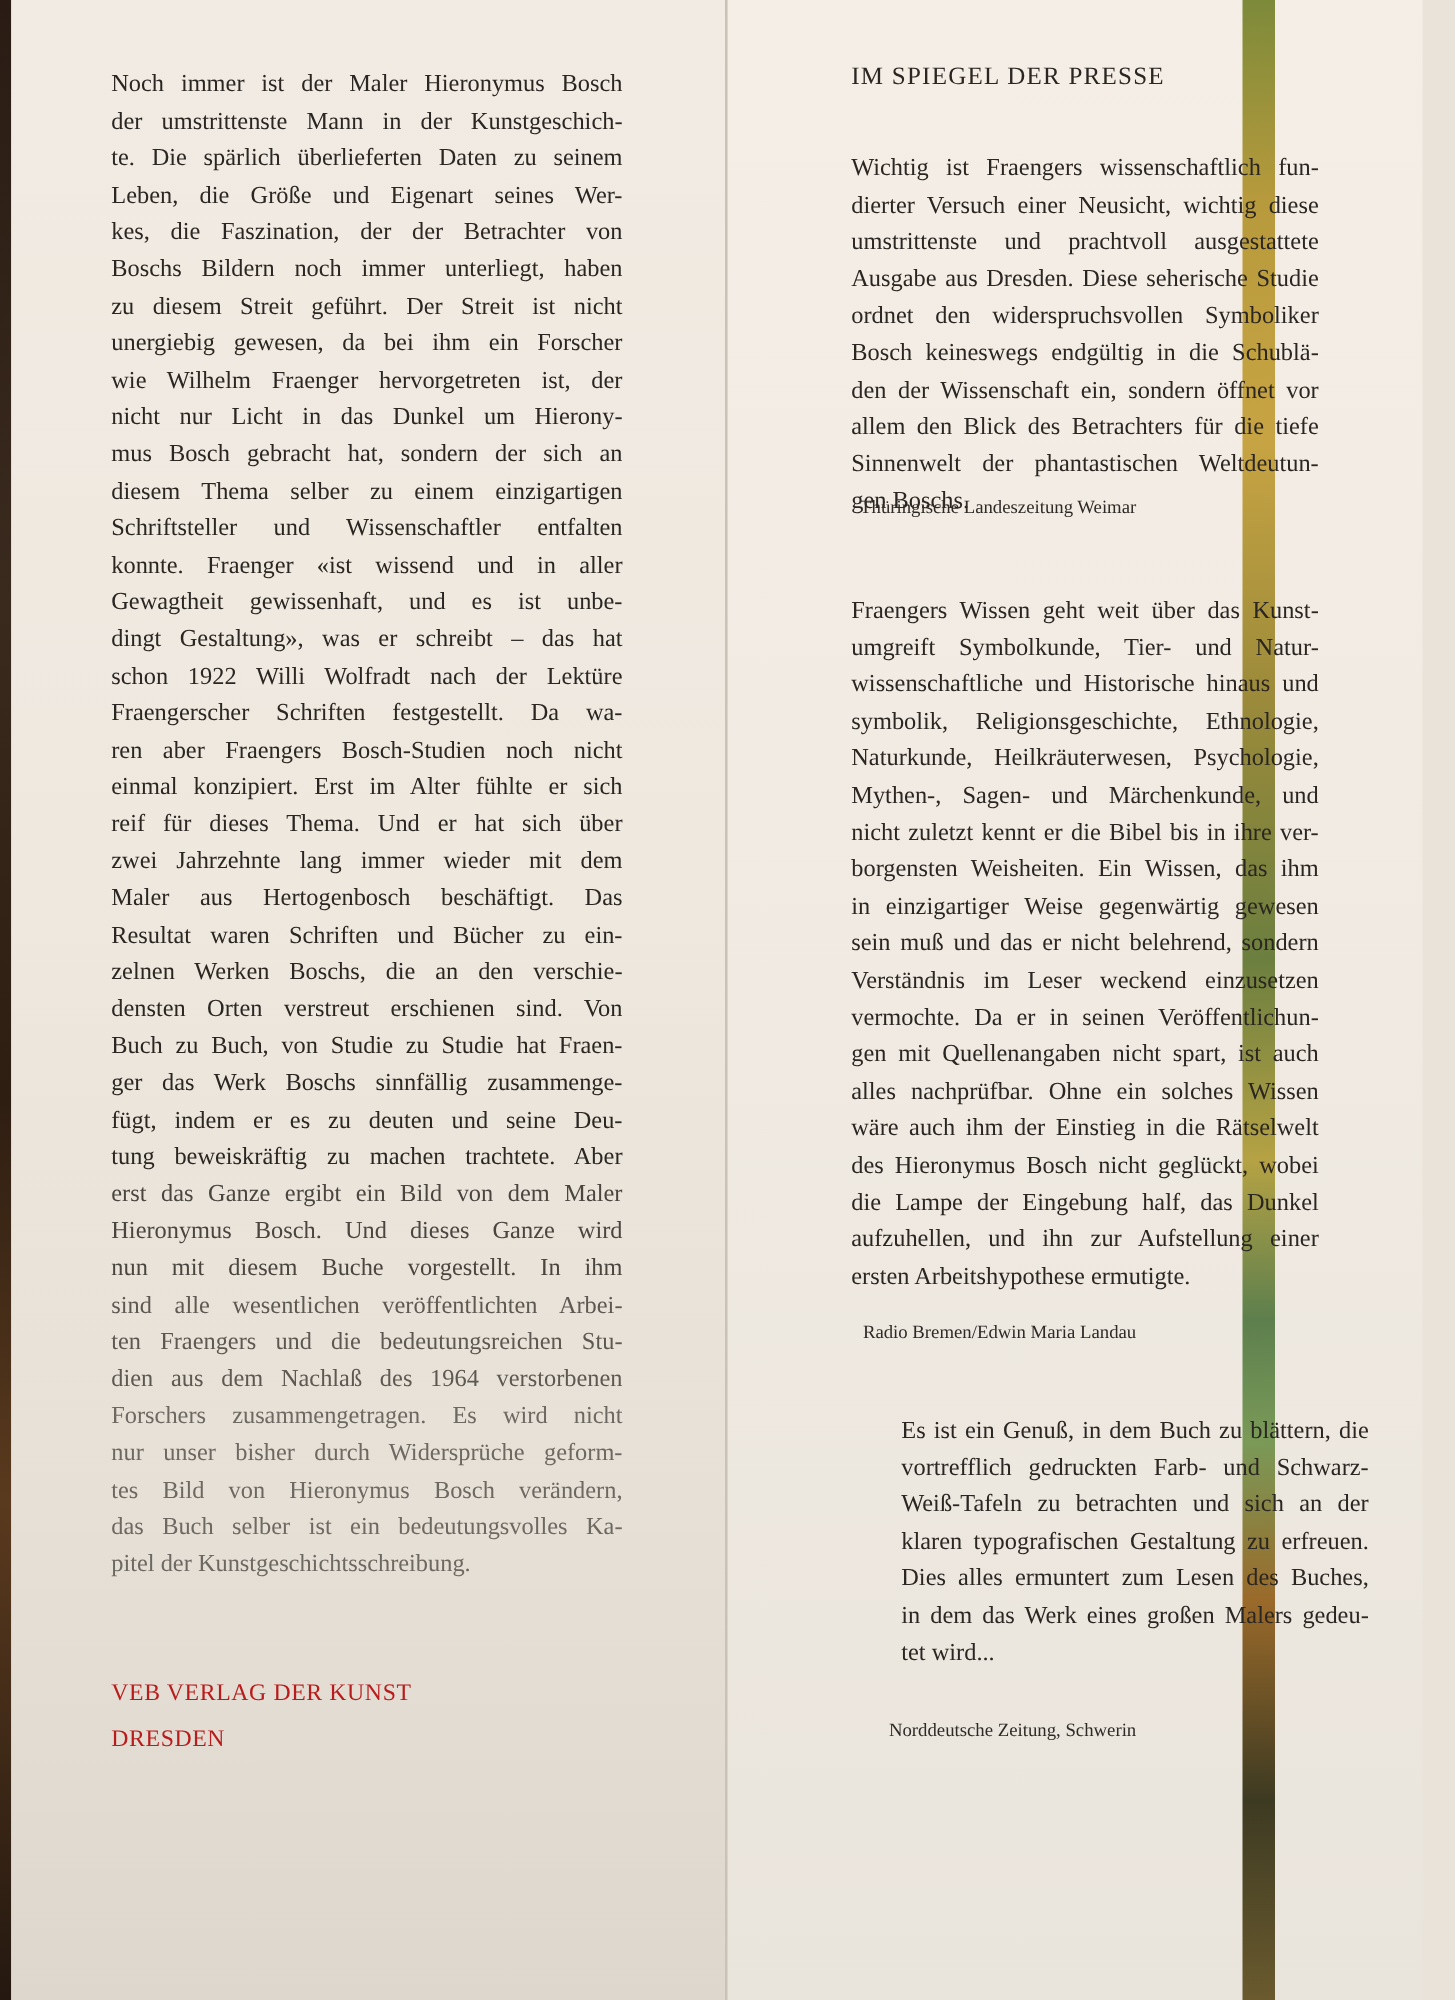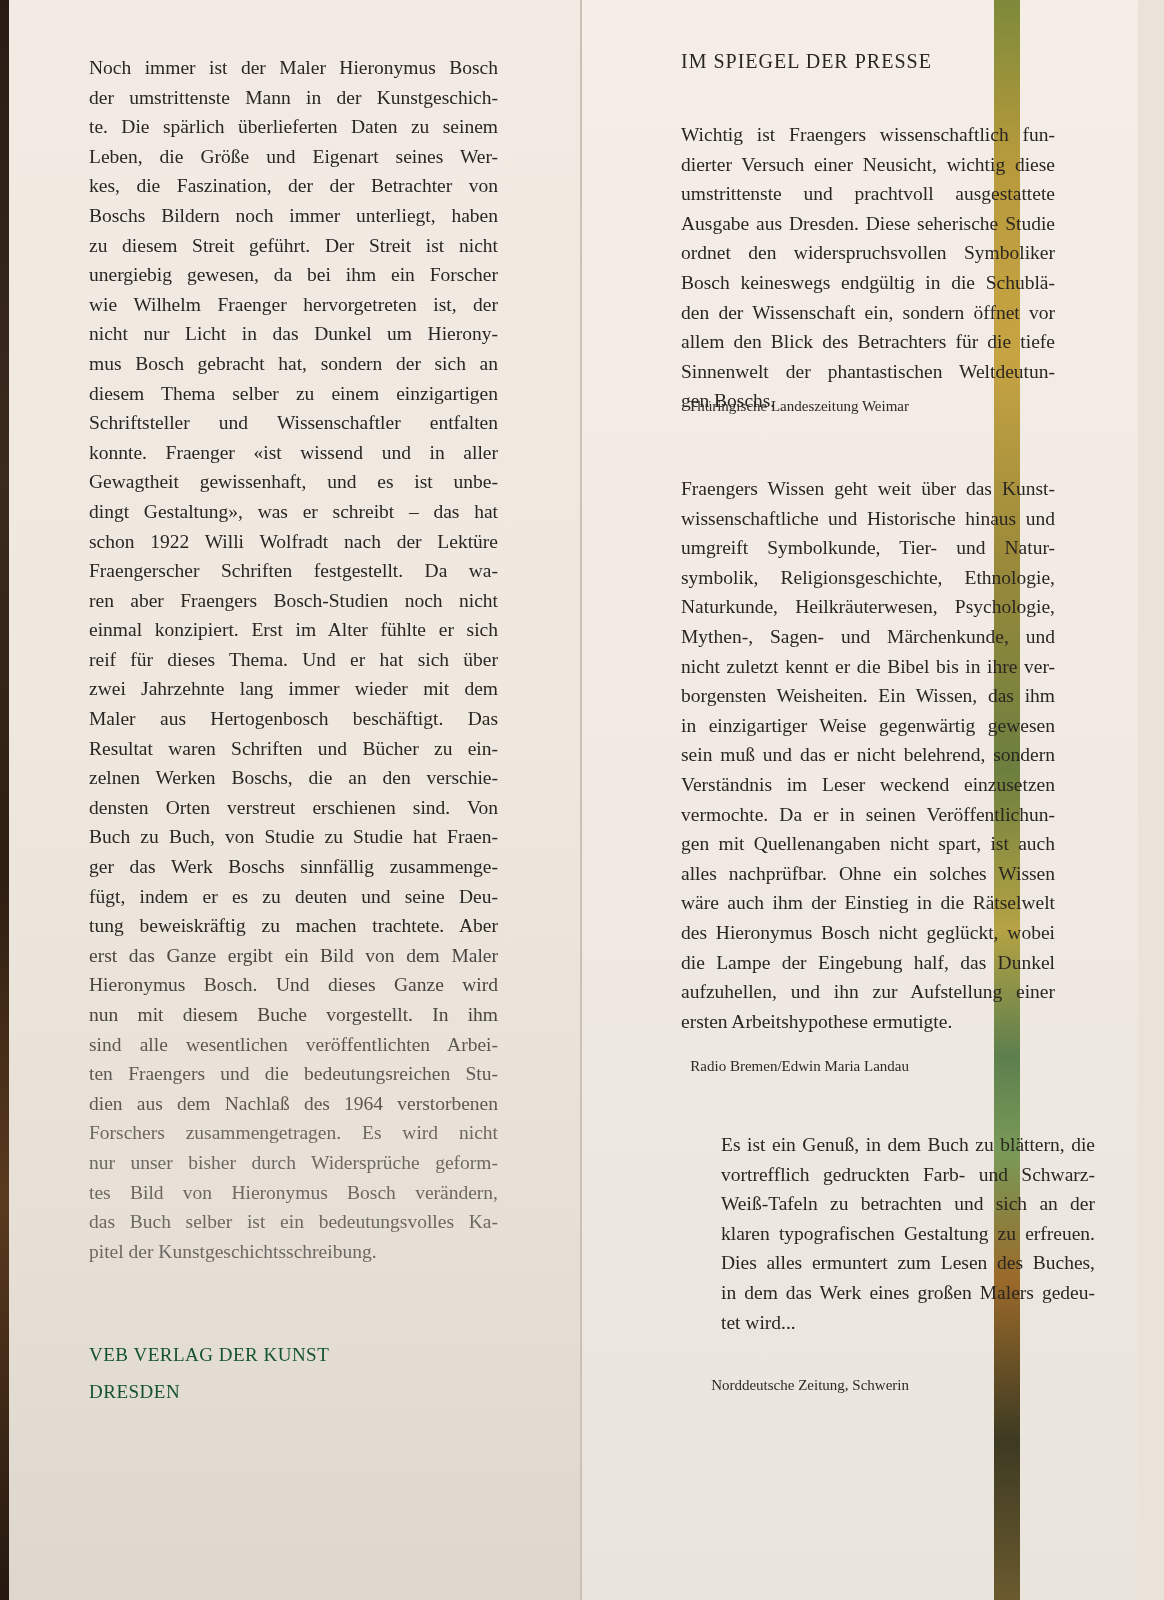--- a/index.html
+++ b/index.html
@@ -46,21 +46,21 @@
     }
     .para .ln { display: block; text-align: justify; text-align-last: justify; white-space: nowrap; }
     .para .ln.last { text-align-last: left; }
     .left-text { left: 89px; top: 53px; width: 409px; }
     .left-text .ln.fade1 { color: #4b4540; }
     .left-text .ln.fade2 { color: #5e5852; }
     .left-text .ln.fade3 { color: #6e6862; }
 
     .publisher {
       position: absolute; left: 89px; font-size: 19px; letter-spacing: 0.5px;
-      color: #14532d;
+      color: #b91c1c;
     }
     .publisher.l1 { top: 1344px; }
     .publisher.l2 { top: 1381px; }
 
     .heading {
       position: absolute; left: 681px; top: 50px; font-size: 20px;
       letter-spacing: 1px; color: #2b2622;
     }
     .review { left: 681px; width: 374px; font-family: Liberation Serif, serif; }
     .review-1 { top: 120px; }
@@ -141,22 +141,22 @@
       <span class="ln">Bosch keineswegs endgültig in die Schublä-</span>
       <span class="ln">den der Wissenschaft ein, sondern öffnet vor</span>
       <span class="ln">allem den Blick des Betrachters für die tiefe</span>
       <span class="ln">Sinnenwelt der phantastischen Weltdeutun-</span>
       <span class="ln last">gen Boschs.</span>
     </div>
   <div class="source source-1">Thüringische Landeszeitung Weimar</div>
 
   <div class="para review review-2" id="review-1">
       <span class="ln">Fraengers Wissen geht weit über das Kunst-</span>
+      <span class="ln">umgreift Symbolkunde, Tier- und Natur-</span>
       <span class="ln">wissenschaftliche und Historische hinaus und</span>
-      <span class="ln">umgreift Symbolkunde, Tier- und Natur-</span>
       <span class="ln">symbolik, Religionsgeschichte, Ethnologie,</span>
       <span class="ln">Naturkunde, Heilkräuterwesen, Psychologie,</span>
       <span class="ln">Mythen-, Sagen- und Märchenkunde, und</span>
       <span class="ln">nicht zuletzt kennt er die Bibel bis in ihre ver-</span>
       <span class="ln">borgensten Weisheiten. Ein Wissen, das ihm</span>
       <span class="ln">in einzigartiger Weise gegenwärtig gewesen</span>
       <span class="ln">sein muß und das er nicht belehrend, sondern</span>
       <span class="ln">Verständnis im Leser weckend einzusetzen</span>
       <span class="ln">vermochte. Da er in seinen Veröffentlichun-</span>
       <span class="ln">gen mit Quellenangaben nicht spart, ist auch</span>

